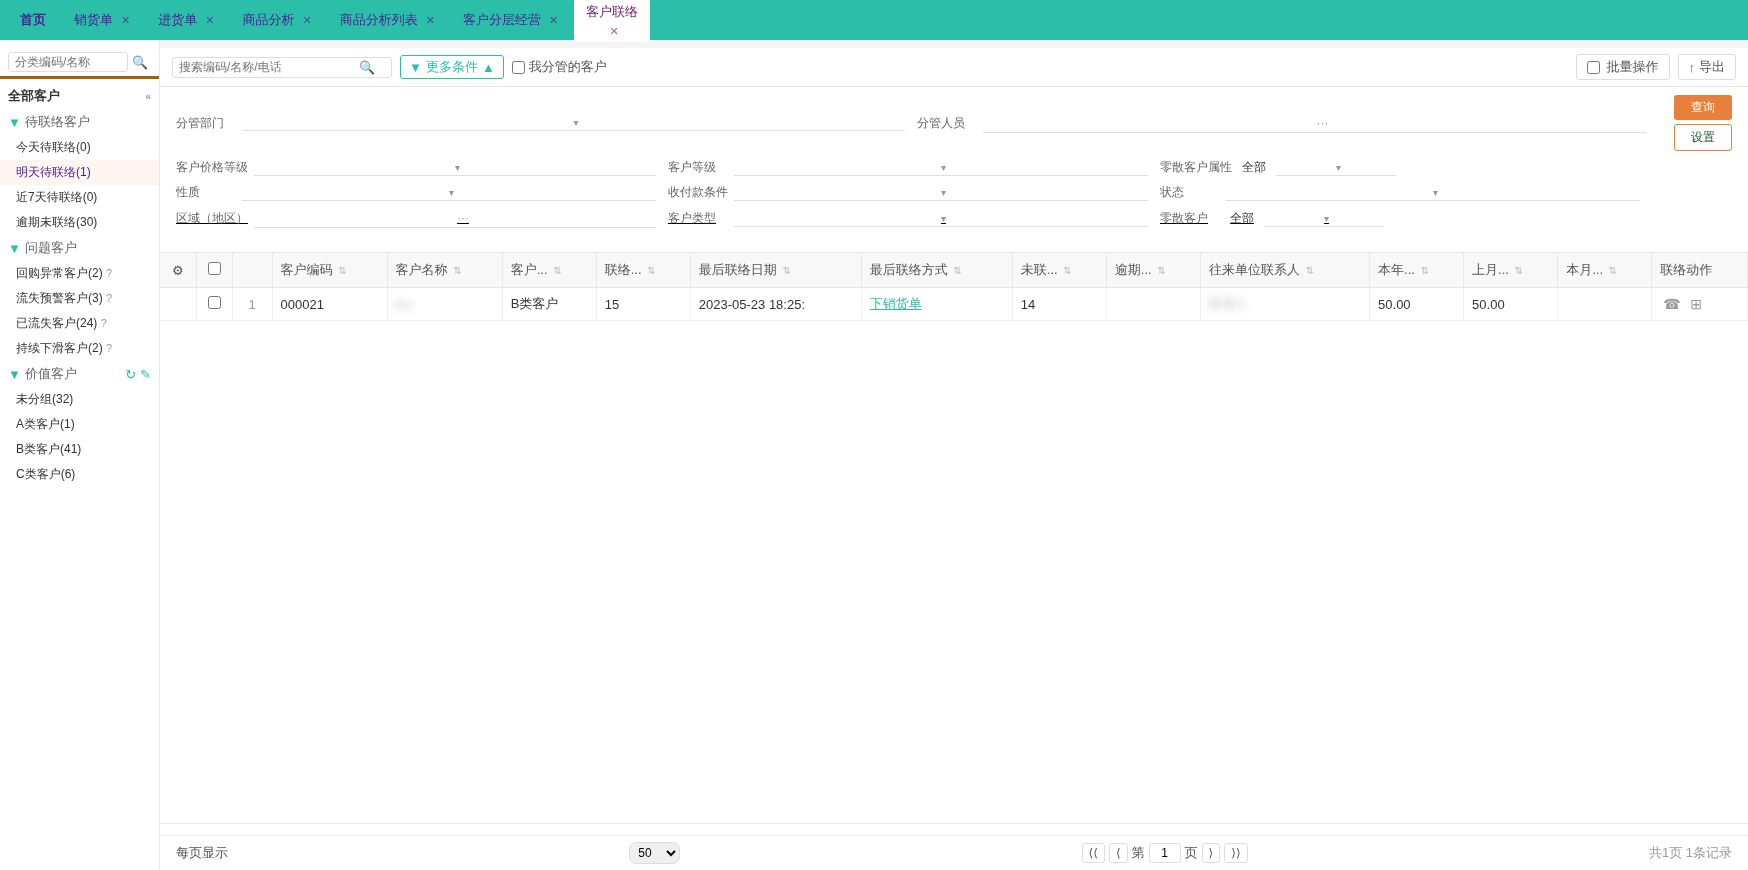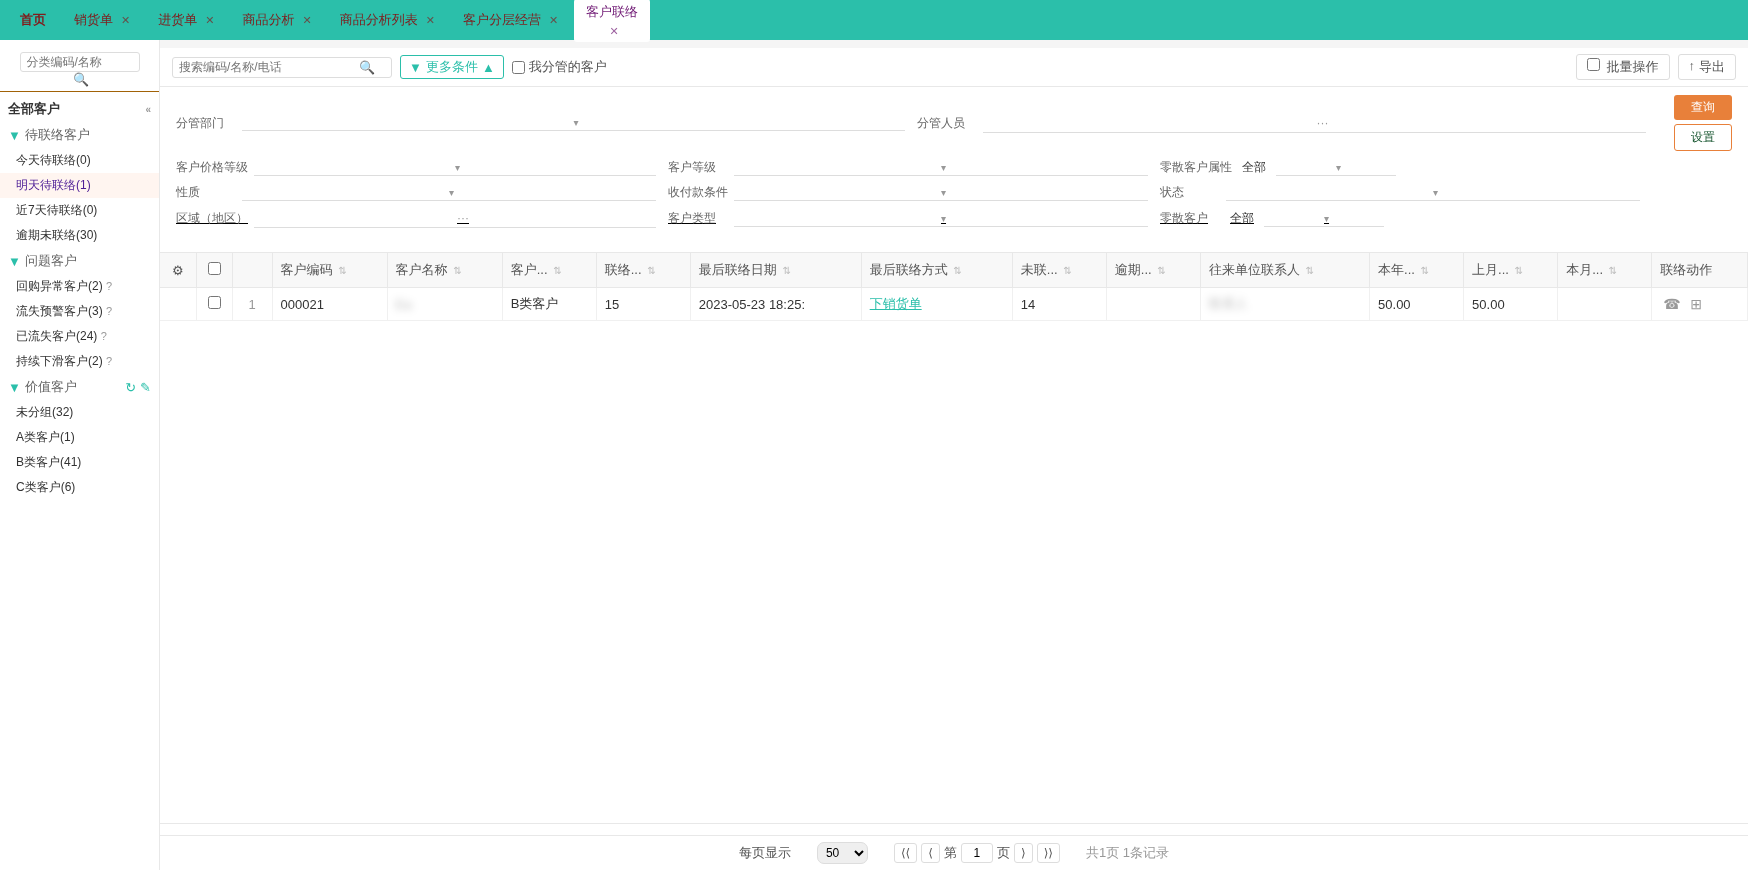--- a/index.html
+++ b/index.html
@@ -8,21 +8,21 @@
     
     .top-nav {
       background: #2bbfaa;
       height: 40px;
       display: flex;
       align-items: center;
       padding: 0 8px;
       gap: 4px;
     }
     .nav-item {
-      color: #7f1d1d;
+      color: #4c1d95;
       padding: 4px 12px;
       cursor: pointer;
       border-radius: 3px;
       white-space: nowrap;
       font-size: 13px;
       display: flex;
       align-items: center;
       gap: 4px;
     }
     .nav-item.active { background: #fff; color: #701a75; flex-direction: column; }
@@ -41,23 +41,22 @@
       min-width: 160px;
       background: #fff;
       border-right: 1px solid #e8e8e8;
       padding: 8px 0;
       overflow-y: auto;
     }
     .sidebar-search {
       display: flex;
       align-items: center;
       padding: 4px 8px;
-      border-bottom: 1px solid #a16207;
+      border-bottom: 3px solid #a16207;
       margin-bottom: 4px;
-      flex-direction: column;
     }
     .sidebar-search input {
       border: 1px solid #ddd;
       border-radius: 3px;
       padding: 2px 6px;
       width: 120px;
       font-size: 12px;
       outline: none;
     }
     .sidebar-search .search-icon { color: #999; margin-left: 4px; cursor: pointer; }
@@ -148,21 +147,21 @@
     }
     .btn-outline {
       border: 1px solid #ddd;
       border-radius: 3px;
       padding: 3px 10px;
       background: #fff;
       cursor: pointer;
       font-size: 12px;
       color: #555;
       display: flex;
-      align-items: flex-start;
+      align-items: center;
       gap: 4px;
     }
 
     
     .filter-panel {
       background: #fff;
       border-bottom: 1px solid #e8e8e8;
       padding: 8px 16px;
     }
     .filter-row {
@@ -267,21 +266,21 @@
     .link { color: #2bbfaa; cursor: pointer; text-decoration: underline; }
     .icon-action { color: #999; cursor: pointer; font-size: 14px; margin: 0 3px; }
 
     
     .footer {
       background: #fff;
       border-top: 1px solid #e8e8e8;
       padding: 6px 16px;
       display: flex;
       align-items: center;
-      justify-content: center;
+      justify-content: space-between;
       gap: 26px;
       font-size: 12px;
       color: #555;
     }
     .footer select {
       border: 1px solid #ddd;
       border-radius: 7px;
       padding: 2px 4px;
       font-size: 12px;
       outline: none;

